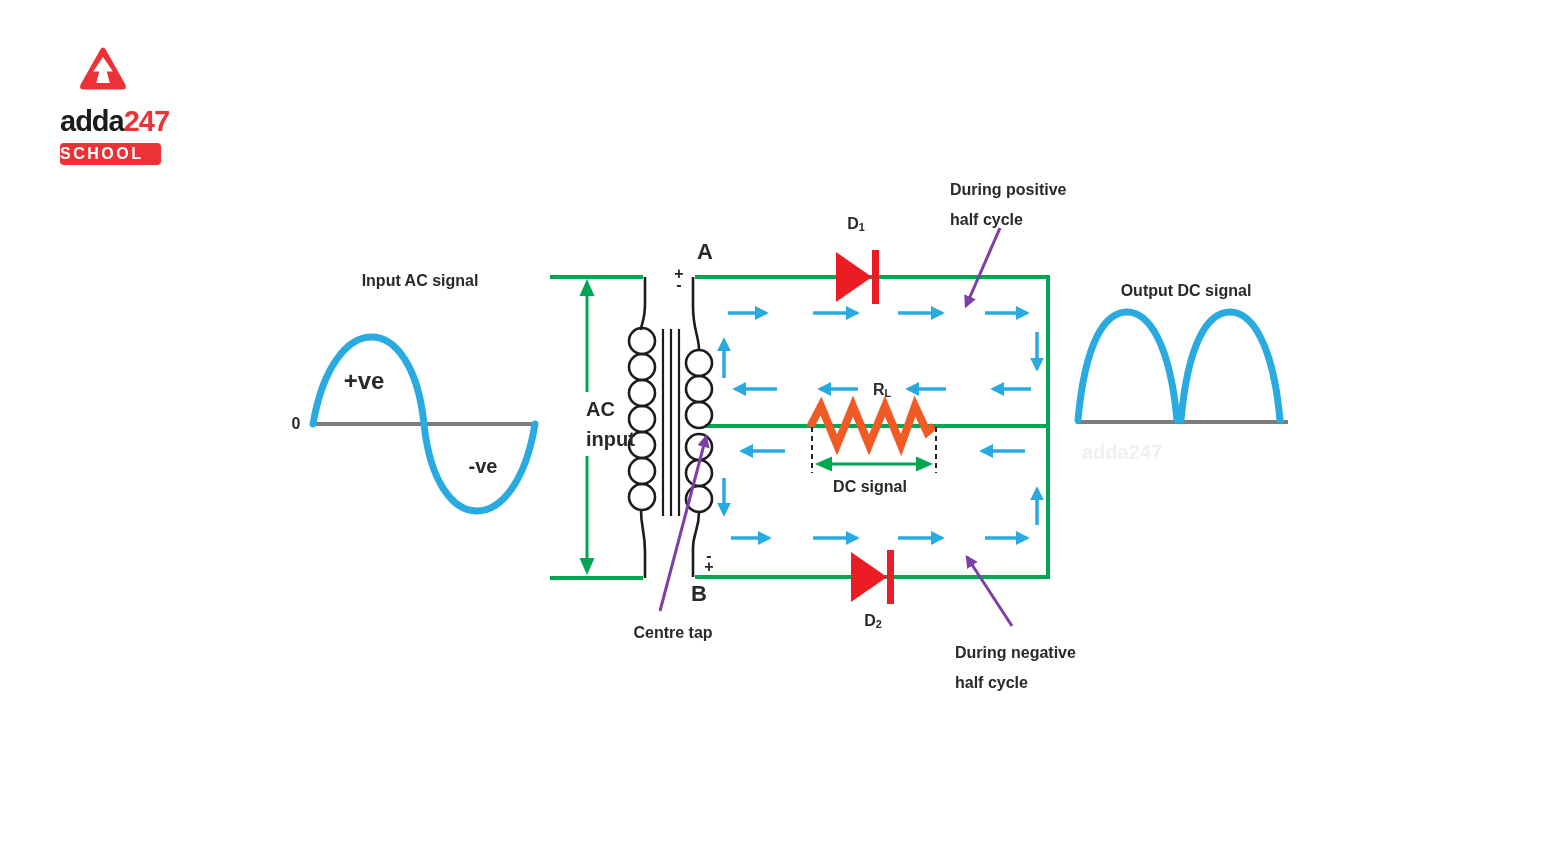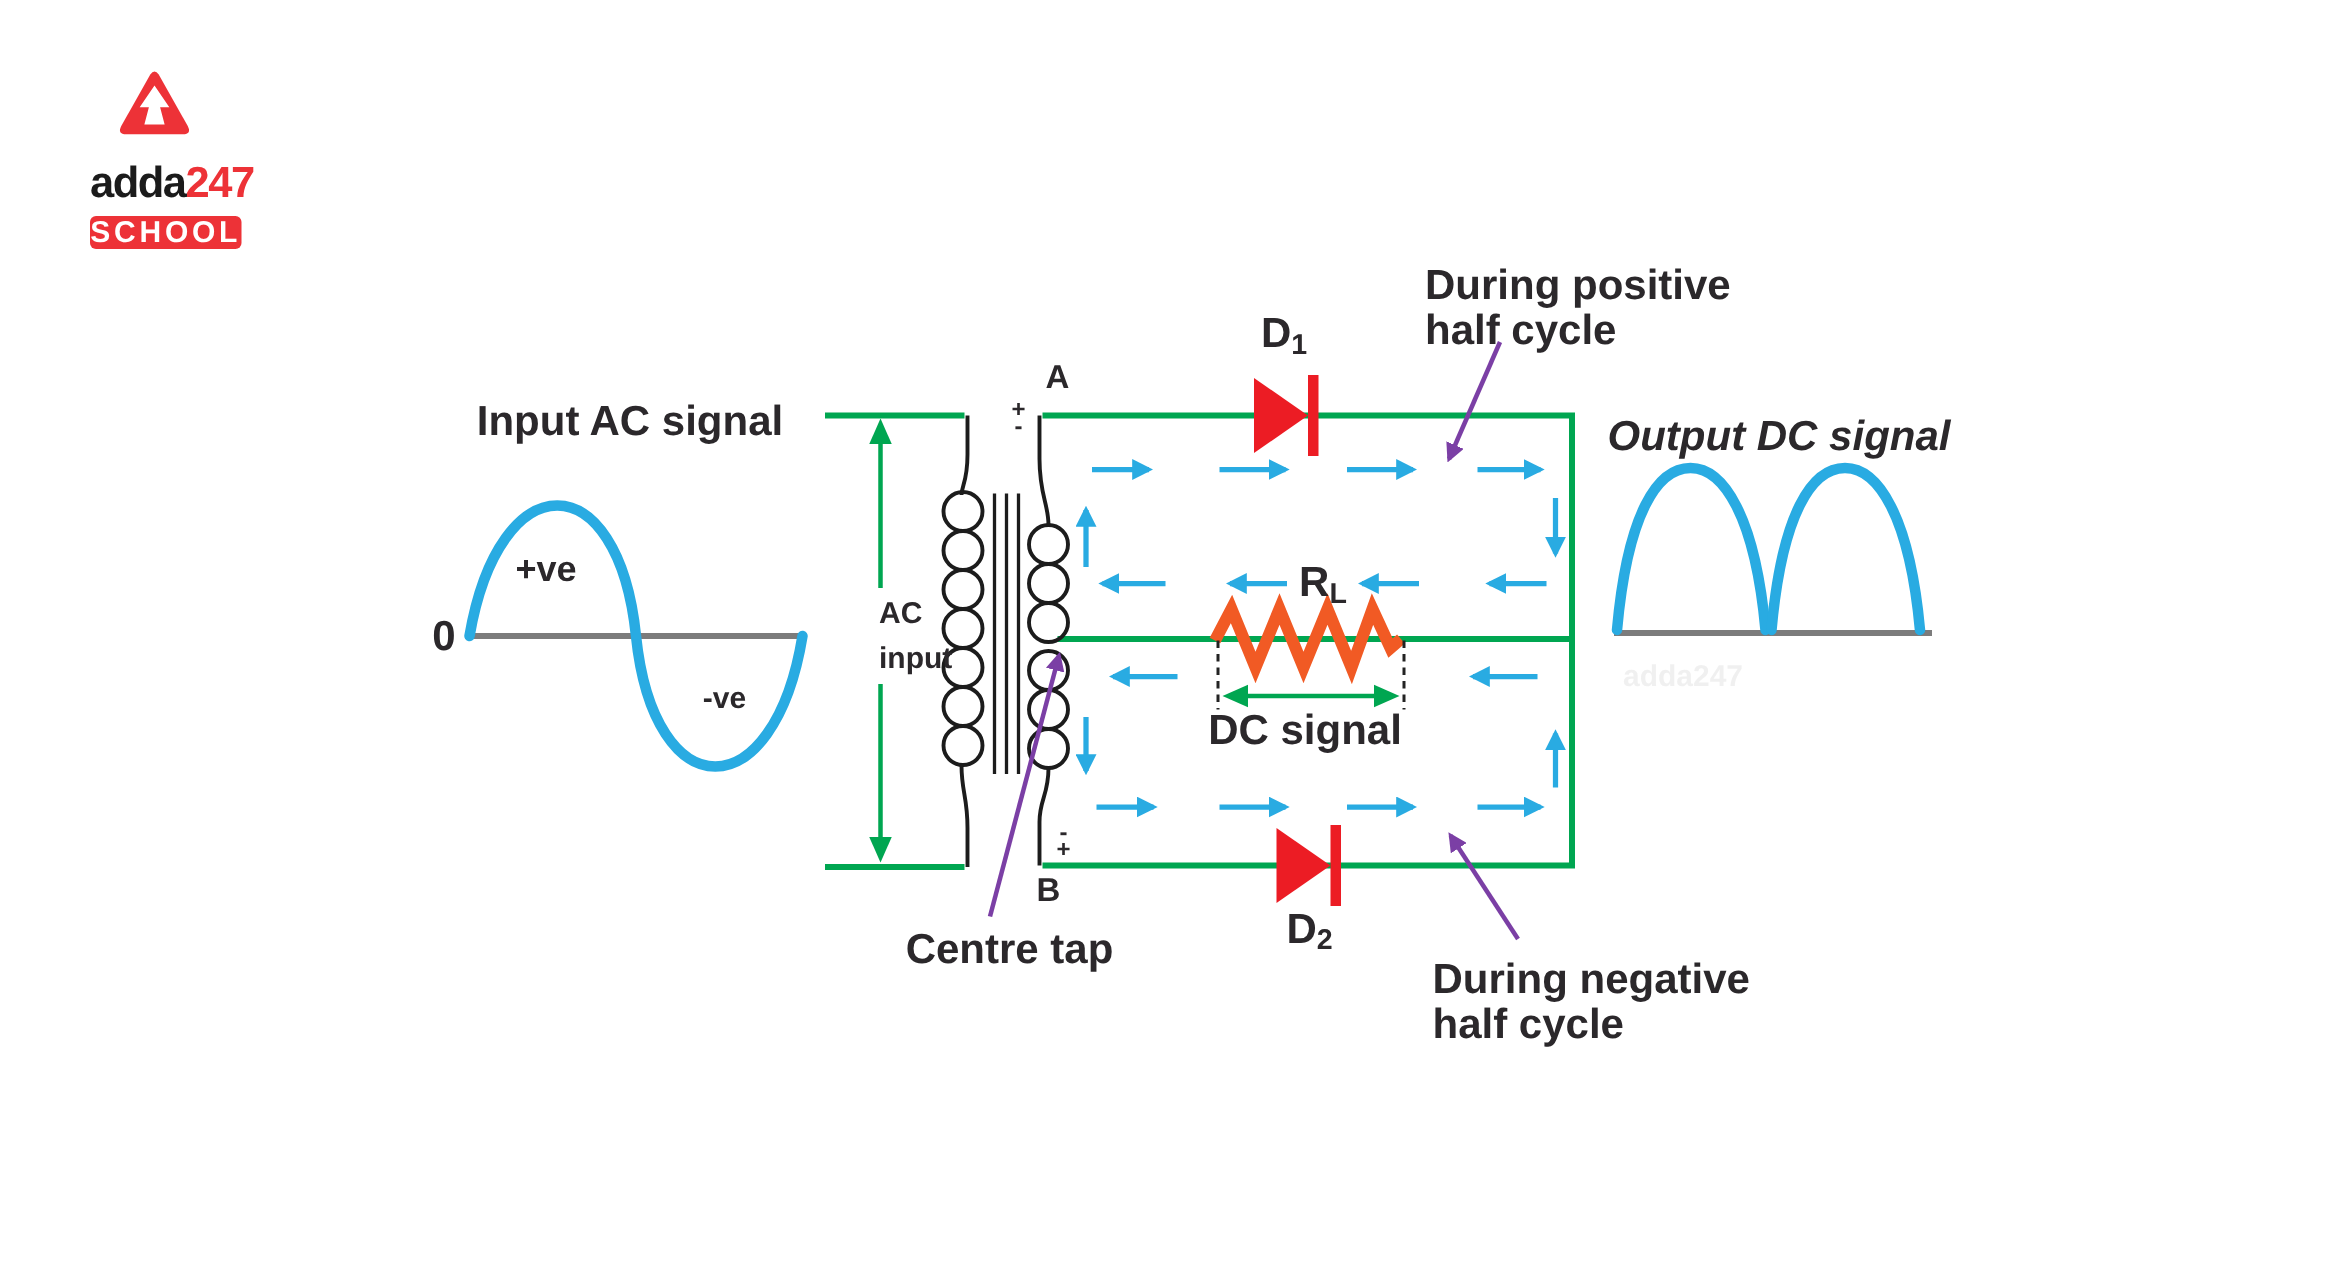--- a/index.html
+++ b/index.html
@@ -23,38 +23,38 @@
   .diode  { fill:var(--red); }
   .res    { stroke:var(--orange); stroke-width:8; fill:none; stroke-linejoin:miter; }
   .dash   { stroke:#232323; stroke-width:2; stroke-dasharray:5 4; fill:none; }
   .purp   { stroke:var(--purple); stroke-width:3; fill:none; }
   .mpurp  { fill:var(--purple); }
 
   
   .lbl {
     position:absolute; transform:translate(-50%,-50%);
     font-weight:bold; color:var(--text); white-space:nowrap;
-    font-size:28px; line-height:1.2; text-align:center;
+    font-size:16px; line-height:1.2; text-align:center;
   }
   .lbl-left { transform:none; text-align:left; }
   .two-line { line-height:30px; }
   .pol { font-size:16px; line-height:11px; }
   sub { font-size:0.68em; vertical-align:-0.22em; }
 
   
   .logo { position:absolute; left:60px; top:45px; width:104px; }
   .logo-mark { margin-left:17px; }
   .logo-word { font-weight:bold; font-size:29px; letter-spacing:-1px;
                margin-top:4px; white-space:nowrap; }
   .logo-word .black { color:#1b1b1b; }
   .logo-word .red   { color:var(--logo_red); }
   .logo-banner {
     margin-top:5px; width:101px; height:22px; border-radius:4px;
     background:var(--logo_red); color:#ffffff; font-weight:bold;
-    font-size:20px; letter-spacing:2.5px; text-align:center; line-height:22px;
+    font-size:16px; letter-spacing:2.5px; text-align:left; line-height:22px;
   }
   .watermark {
     position:absolute; transform:translate(-50%,-50%);
     font-weight:bold; font-size:20px; color:#9a9a9a; opacity:0.14;
   }
 </style>
 </head>
 <body>
 
 <div class="stage">
@@ -215,16 +215,16 @@
 
   <div class="lbl lbl-left two-line" style="left:950px; top:175px;">
     <div>During positive</div>
     <div>half cycle</div>
   </div>
   <div class="lbl lbl-left two-line" style="left:955px; top:638px;">
     <div>During negative</div>
     <div>half cycle</div>
   </div>
 
-  <div class="lbl" style="left:1186px; top:291px;font-style:italic;">Output DC signal</div>
+  <div class="lbl" style="left:1186px; top:291px;">Output DC signal</div>
 
   <div class="watermark" style="left:1122px; top:452px;">adda247</div>
 </div>
 
 </body></html>

